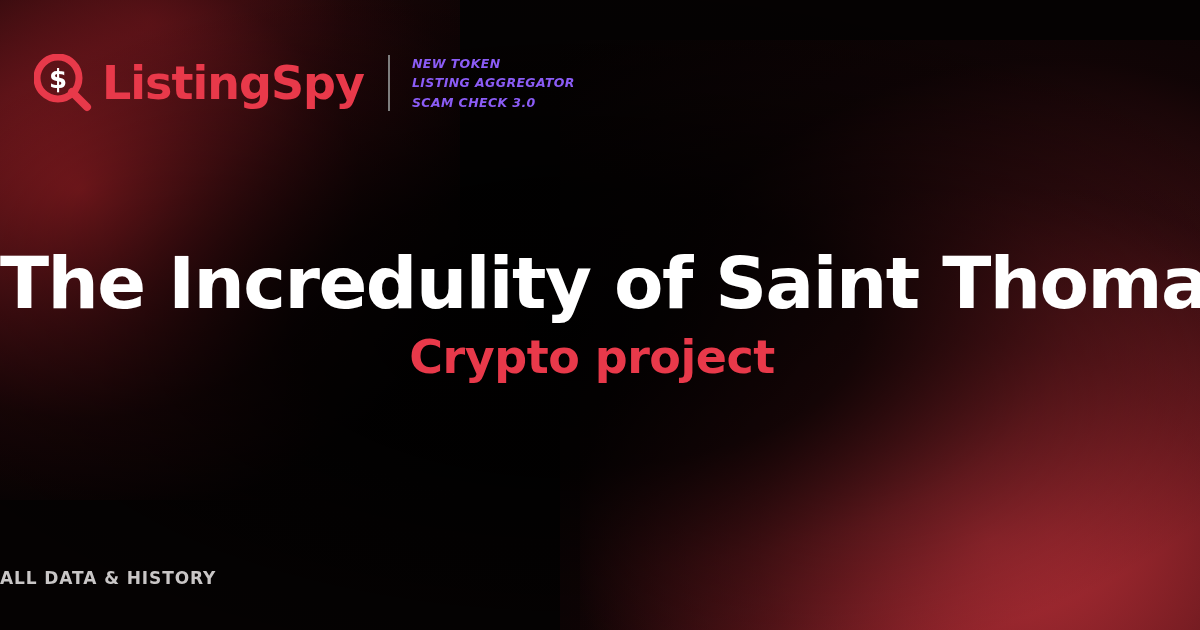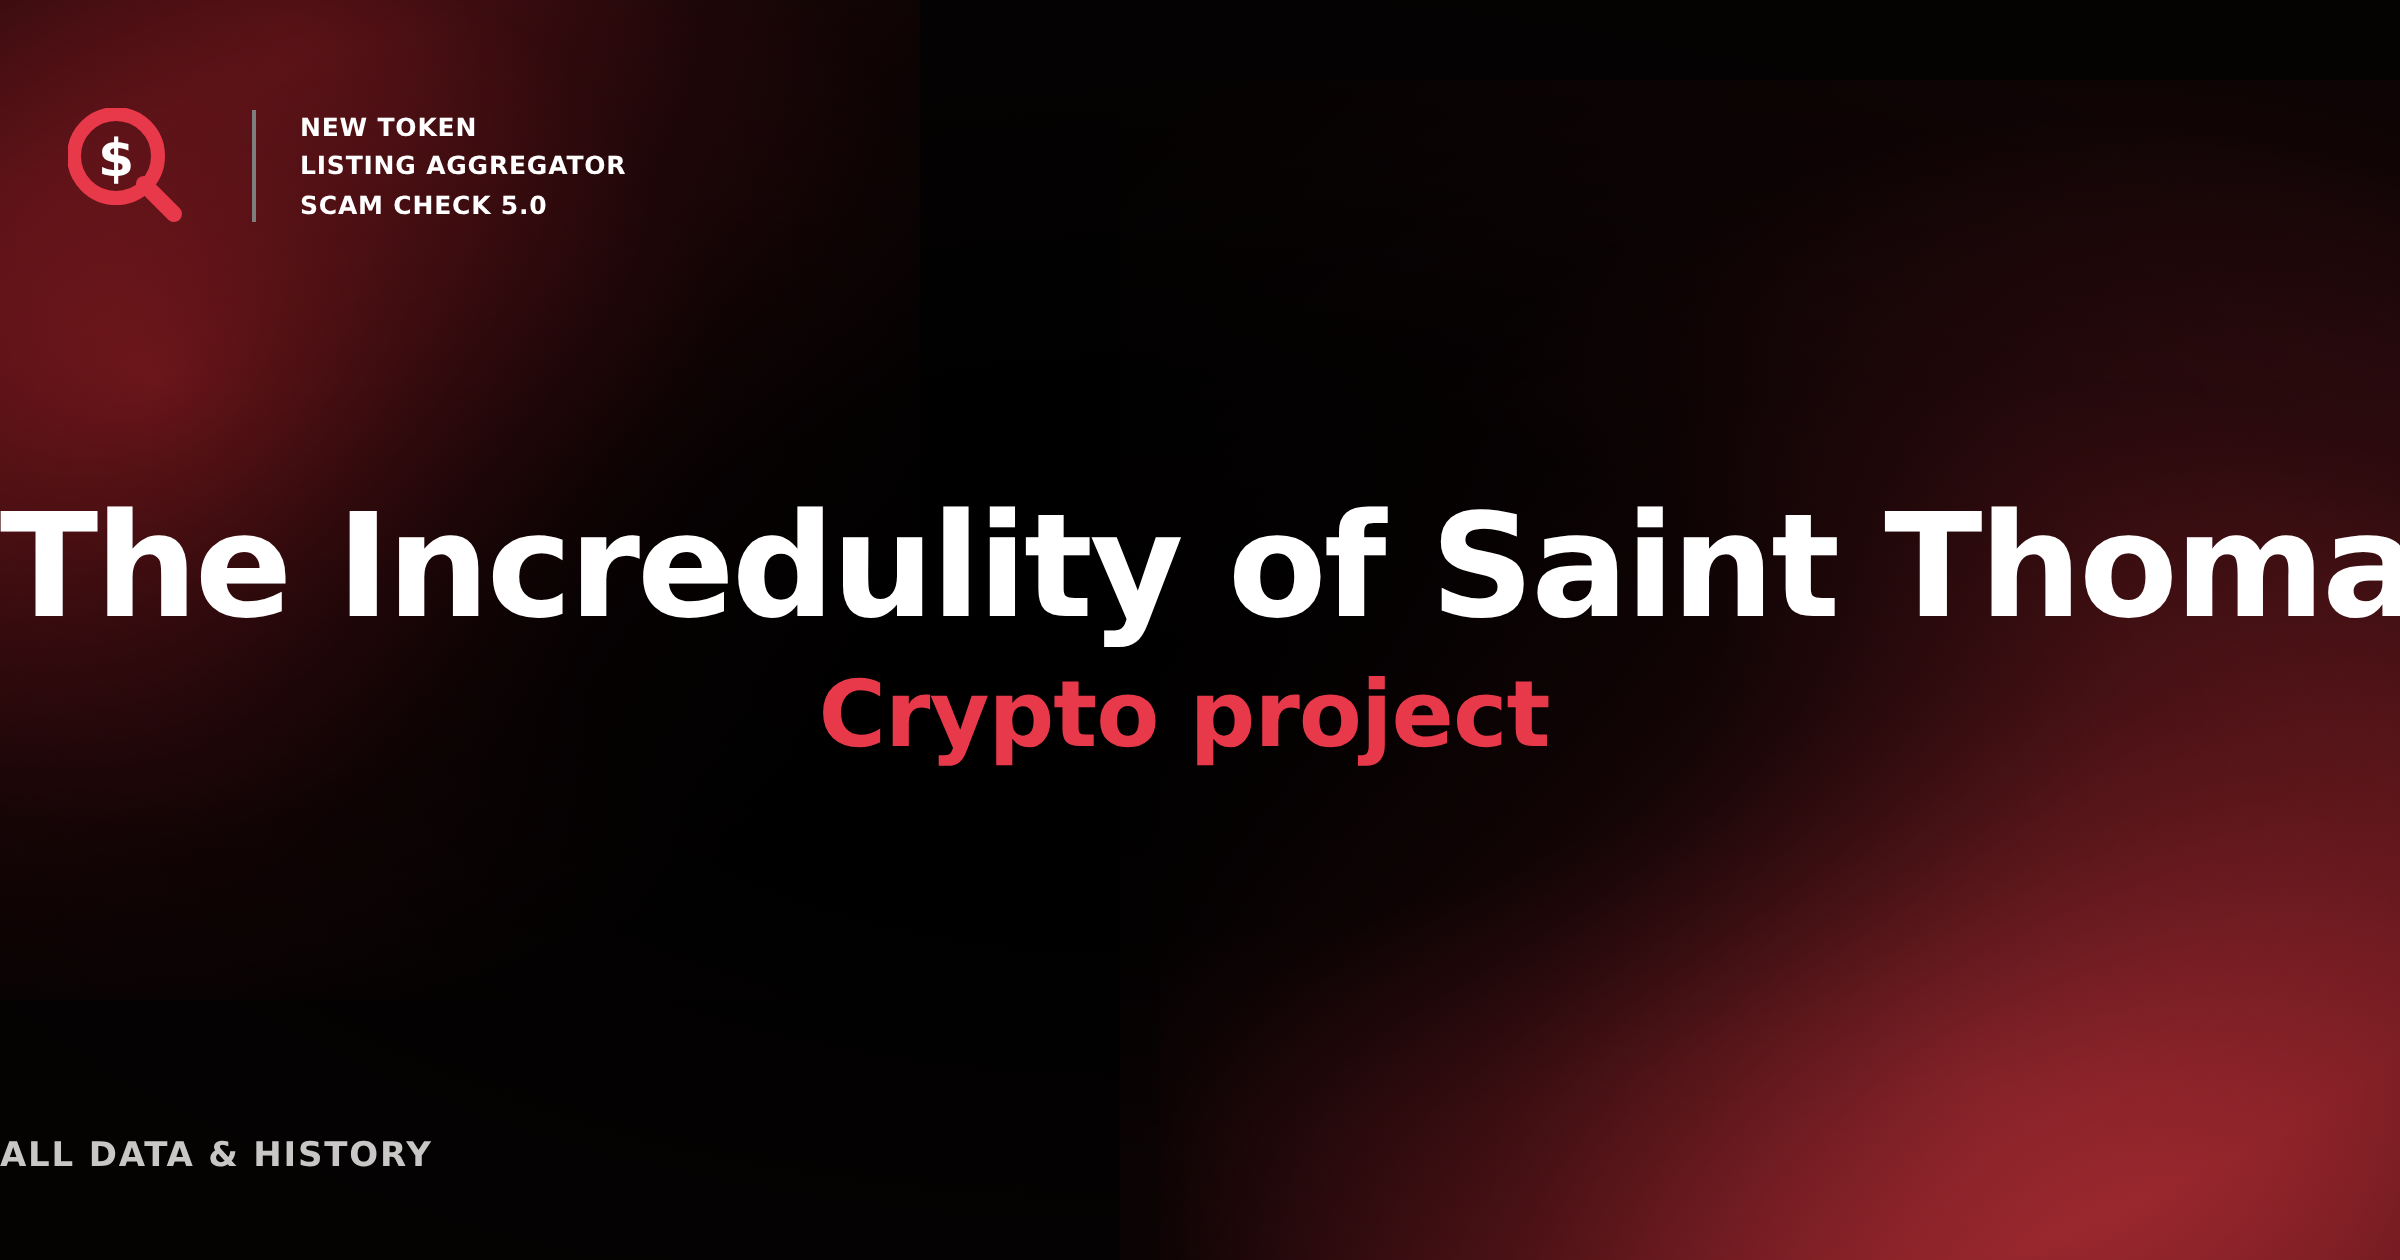--- a/index.html
+++ b/index.html
@@ -101,27 +101,28 @@
     white-space: nowrap;
   }
   .divider {
     width: 2px;
     height: 56px;
     background: #7e7e7e;
     margin: 0 22px 0 24px;
     flex: 0 0 2px;
   }
   .tagline {
-    color: #ffffff;
+    color: #8b5cf6;
     font-family: "DejaVu Sans", sans-serif;
     font-size: 12.5px;
     font-weight: bold;
     line-height: 1.55;
     letter-spacing: 0.4px;
     white-space: nowrap;
+    font-style: italic;
   }
   
   .hero {
     position: absolute;
     left: 0;
     right: 0;
     top: 243px;
     z-index: 5;
     text-align: center;
   }
@@ -175,25 +176,26 @@
   <div class="vignette"></div>
 
   <div class="header">
     <span class="logo-mark">
       <svg viewBox="0 0 58 58" width="58" height="58" aria-hidden="true">
         <circle cx="24" cy="24" r="21" fill="none" stroke="#e8394a" stroke-width="7"></circle>
         <line x1="38" y1="38" x2="53" y2="53" stroke="#e8394a" stroke-width="8" stroke-linecap="round"></line>
         <text x="24" y="34" text-anchor="middle" fill="#ffffff" font-family="DejaVu Sans, sans-serif" font-size="26" font-weight="bold">$</text>
       </svg>
     </span>
+    <span class="wordmark">ListingSpy</span>
     <span class="divider"></span>
     <span class="tagline">
       <span>NEW TOKEN</span><br>
       <span>LISTING AGGREGATOR</span><br>
-      <span>SCAM CHECK 5.0</span>
+      <span>SCAM CHECK 3.0</span>
     </span>
   </div>
 
   <div class="hero">
     <div class="hero-title">The Incredulity of Saint Thoma...</div>
     <div class="hero-subtitle">Crypto project</div>
   </div>
 
   <div class="footer">
     <span class="footer-text">ALL DATA &amp; HISTORY</span>

